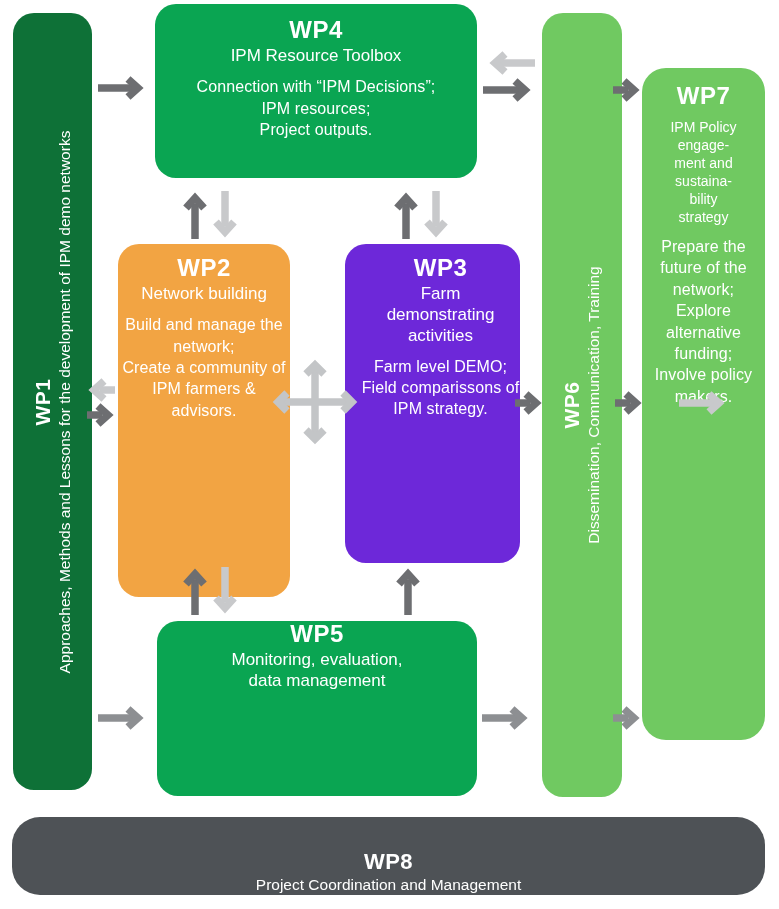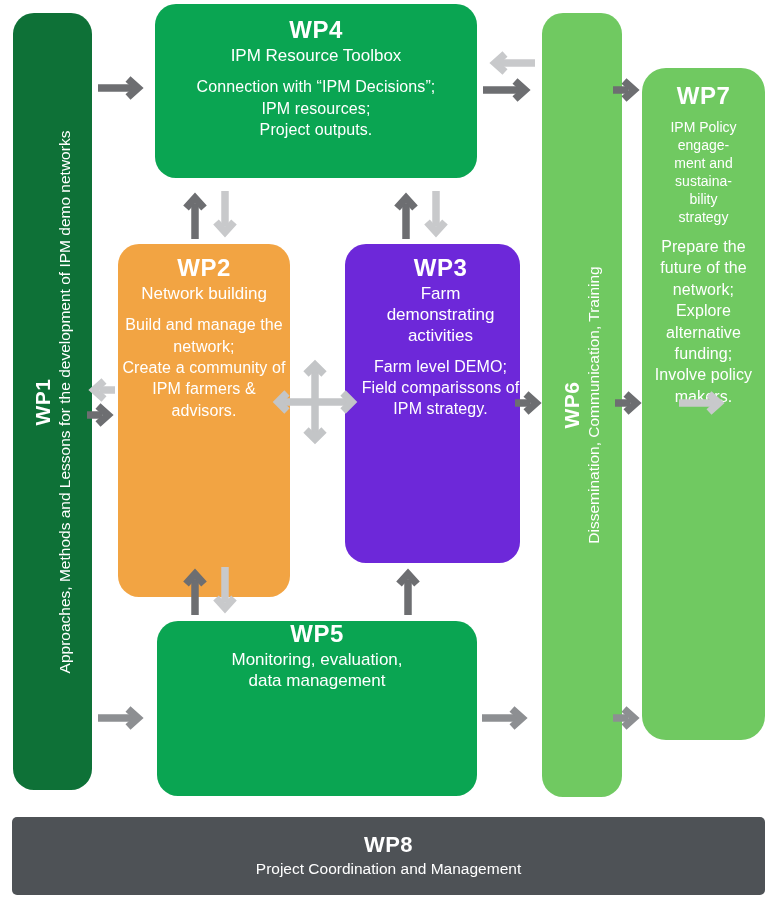--- a/index.html
+++ b/index.html
@@ -21,21 +21,21 @@
     align-items: center;
   }
   .rounded { border-radius: 21px; }
   .wp1 { left: 13px;  top: 13px;  width: 79px;  height: 777px; background: #0E7137; }
   .wp4 { left: 155px; top: 4px;  width: 322px; height: 174px; background: #0AA552; padding-top: 13px; }
   .wp2 { left: 118px; top: 244px; width: 172px; height: 353px; background: #F2A443; padding-top: 11px; }
   .wp3 { left: 345px; top: 244px; width: 175px; height: 319px; background: #6d28d9; padding-top: 11px; padding-left: 16px; }
   .wp5 { left: 157px; top: 621px; width: 320px; height: 175px; background: #0AA552; }
   .wp6 { left: 542px; top: 13px;  width: 80px;  height: 784px; background: #70C961; }
   .wp7 { left: 642px; top: 68px;  width: 123px; height: 672px; background: #70C961; padding-top: 15px; border-radius: 24px; }
-  .wp8 { left: 12px;  top: 817px; width: 753px; height: 78px;  background: #4E5256; justify-content: center; border-radius: 5px; }
+  .wp8 { left: 12px;  top: 817px; width: 753px; height: 78px;  background: #4E5256; justify-content: flex-end; border-radius: 28px; }
 
   .box-id   { font-size: 24px; font-weight: 700; letter-spacing: 0.5px; line-height: 1.1; }
   .box-sub  { font-size: 17px; margin-top: 3px; line-height: 1.22; white-space: pre-line; }
   .box-body { font-size: 16px; margin-top: 9px; line-height: 1.34; white-space: pre-line; letter-spacing: 0.1px; }
 
   .wp7 .box-sub  { font-size: 14px; line-height: 1.28; margin-top: 10px; }
   .wp7 .box-body { }
 
   .wp8 .box-id  { font-size: 22px; }
   .wp8 .box-sub { font-size: 15.5px; margin-top: 2px; }

